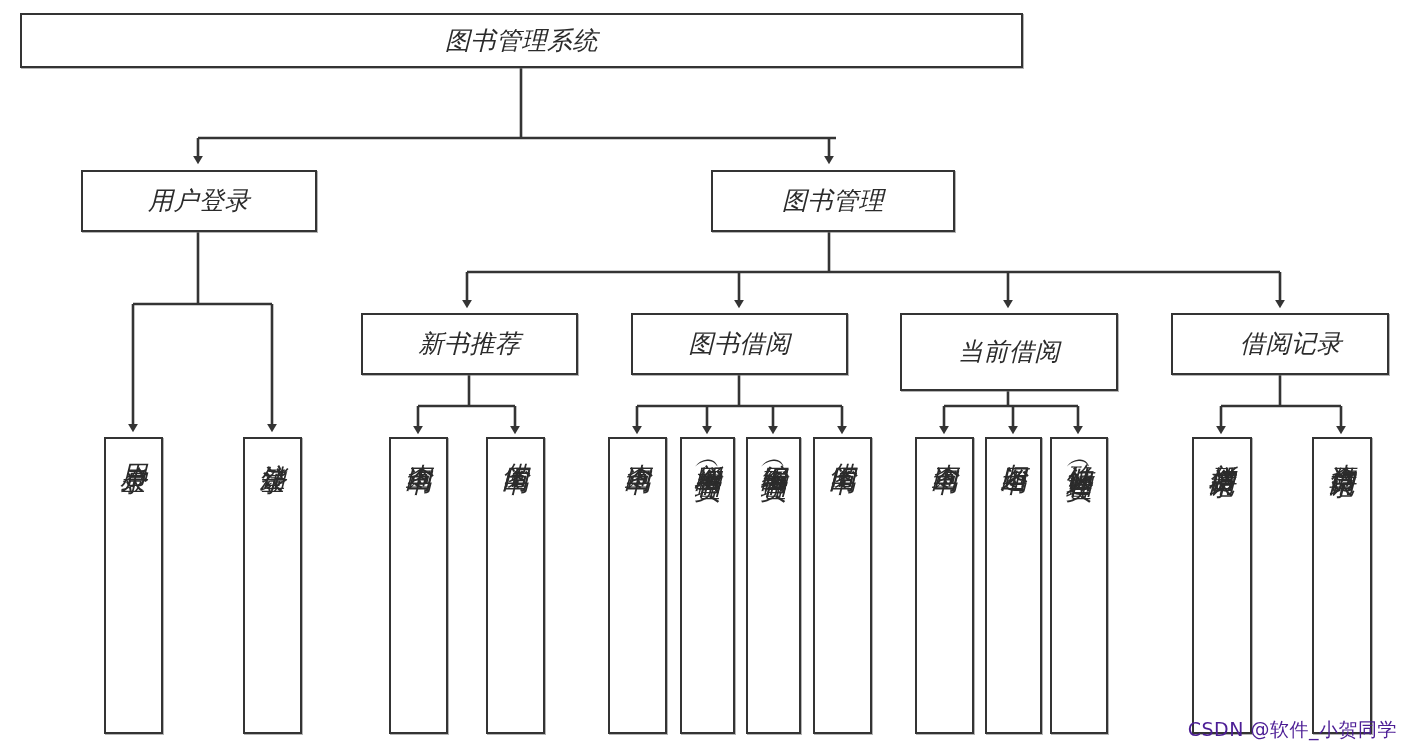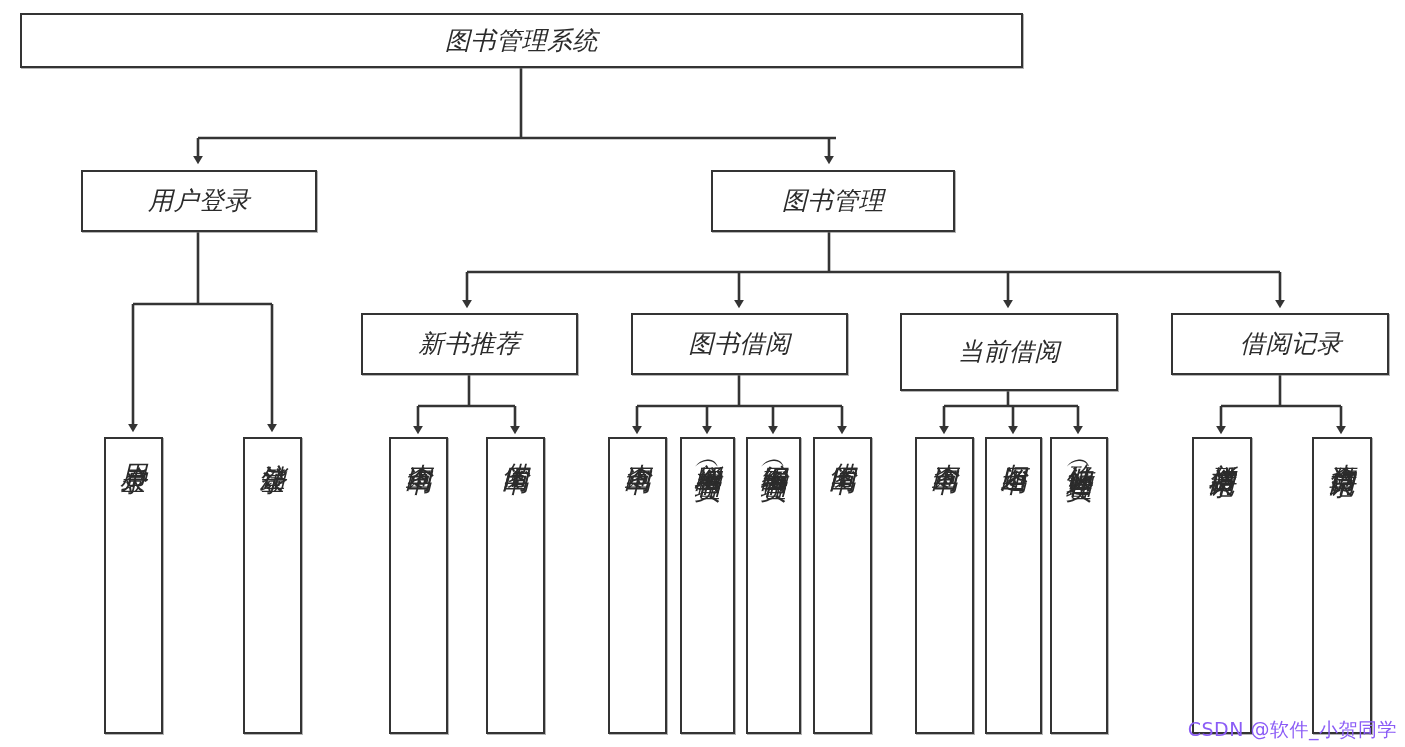--- a/index.html
+++ b/index.html
@@ -63,21 +63,21 @@
     font-size: 26px;
     line-height: 1.1;
     letter-spacing: 2px;
     white-space: nowrap;
   }
   .watermark {
     position: absolute;
     right: 8px;
     bottom: 4px;
     font-size: 19px;
-    color: #8b5cf6;
+    color: #4c1d95;
     white-space: nowrap;
     letter-spacing: 0.5px;
     font-family: "DejaVu Sans", "Liberation Sans", sans-serif;
   }
 </style>
 </head>
 <body>
 
 <div id="diagram-canvas">
 

